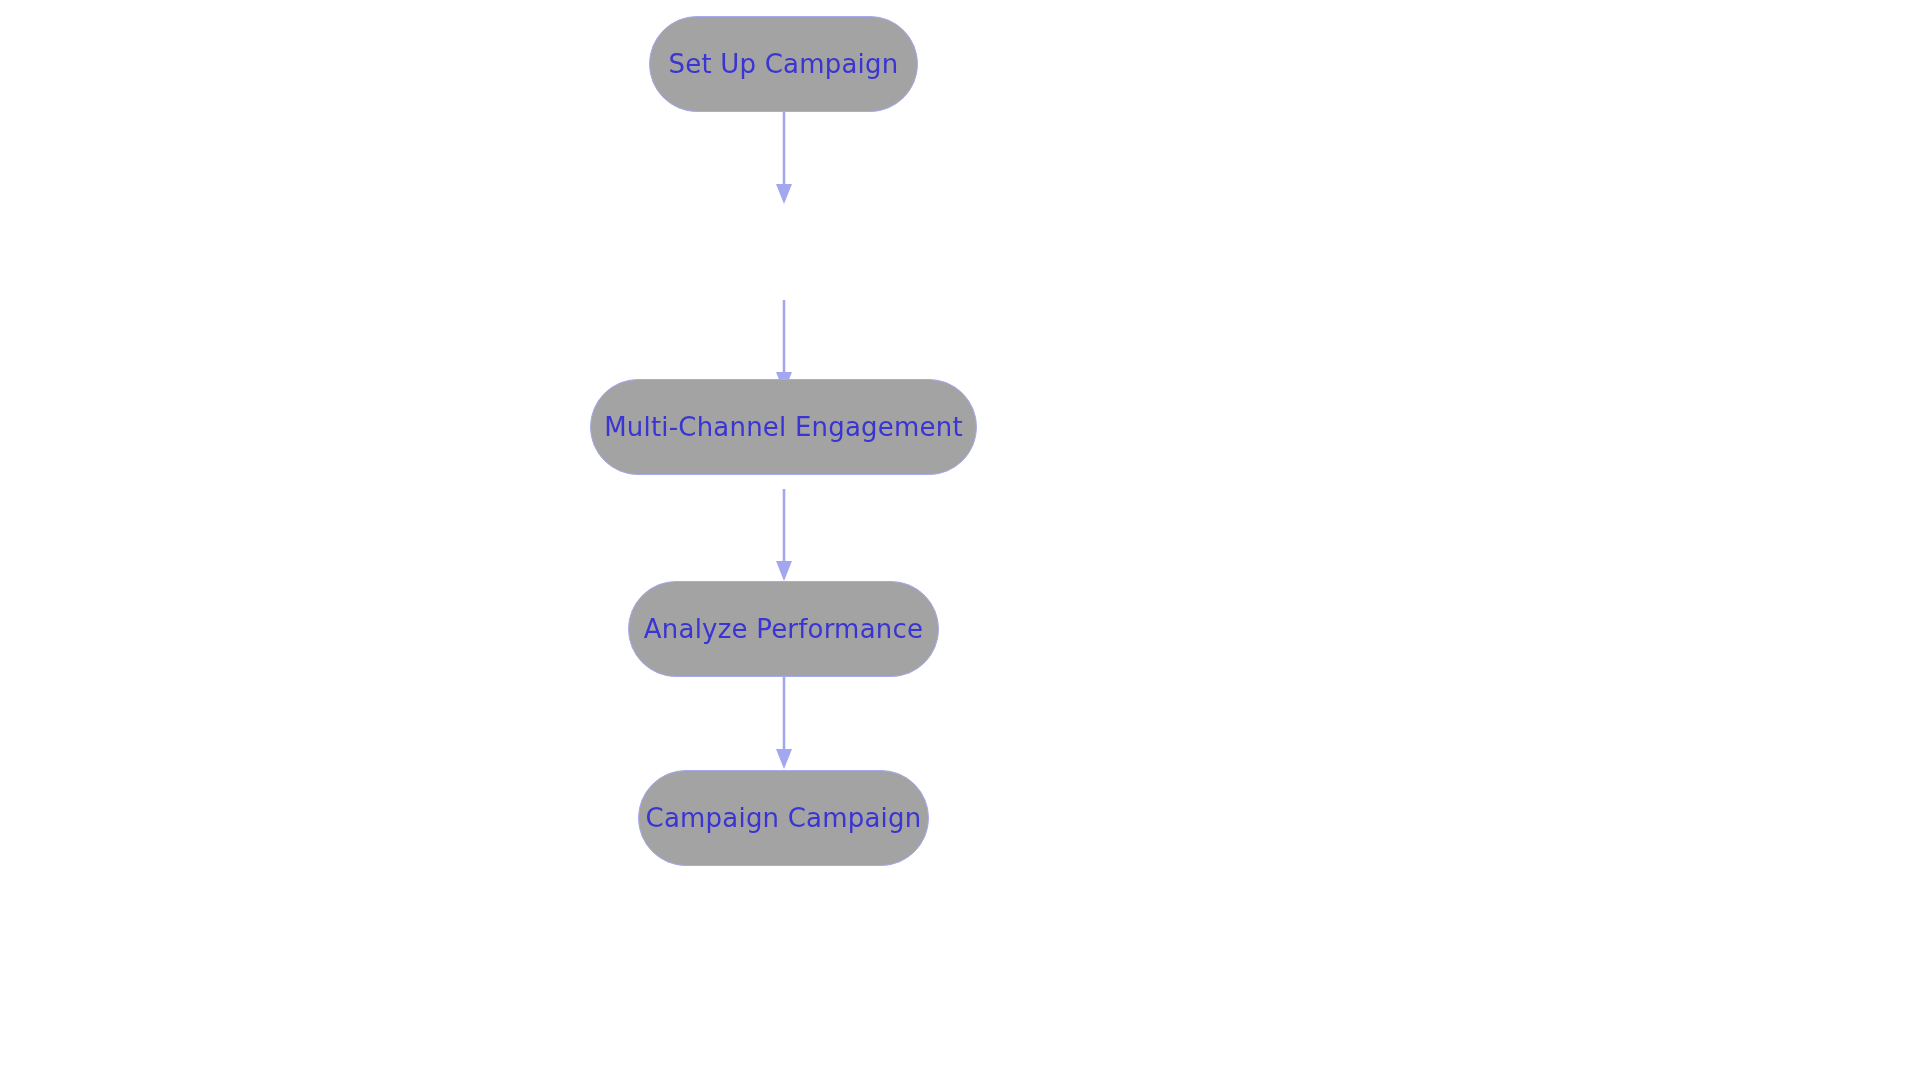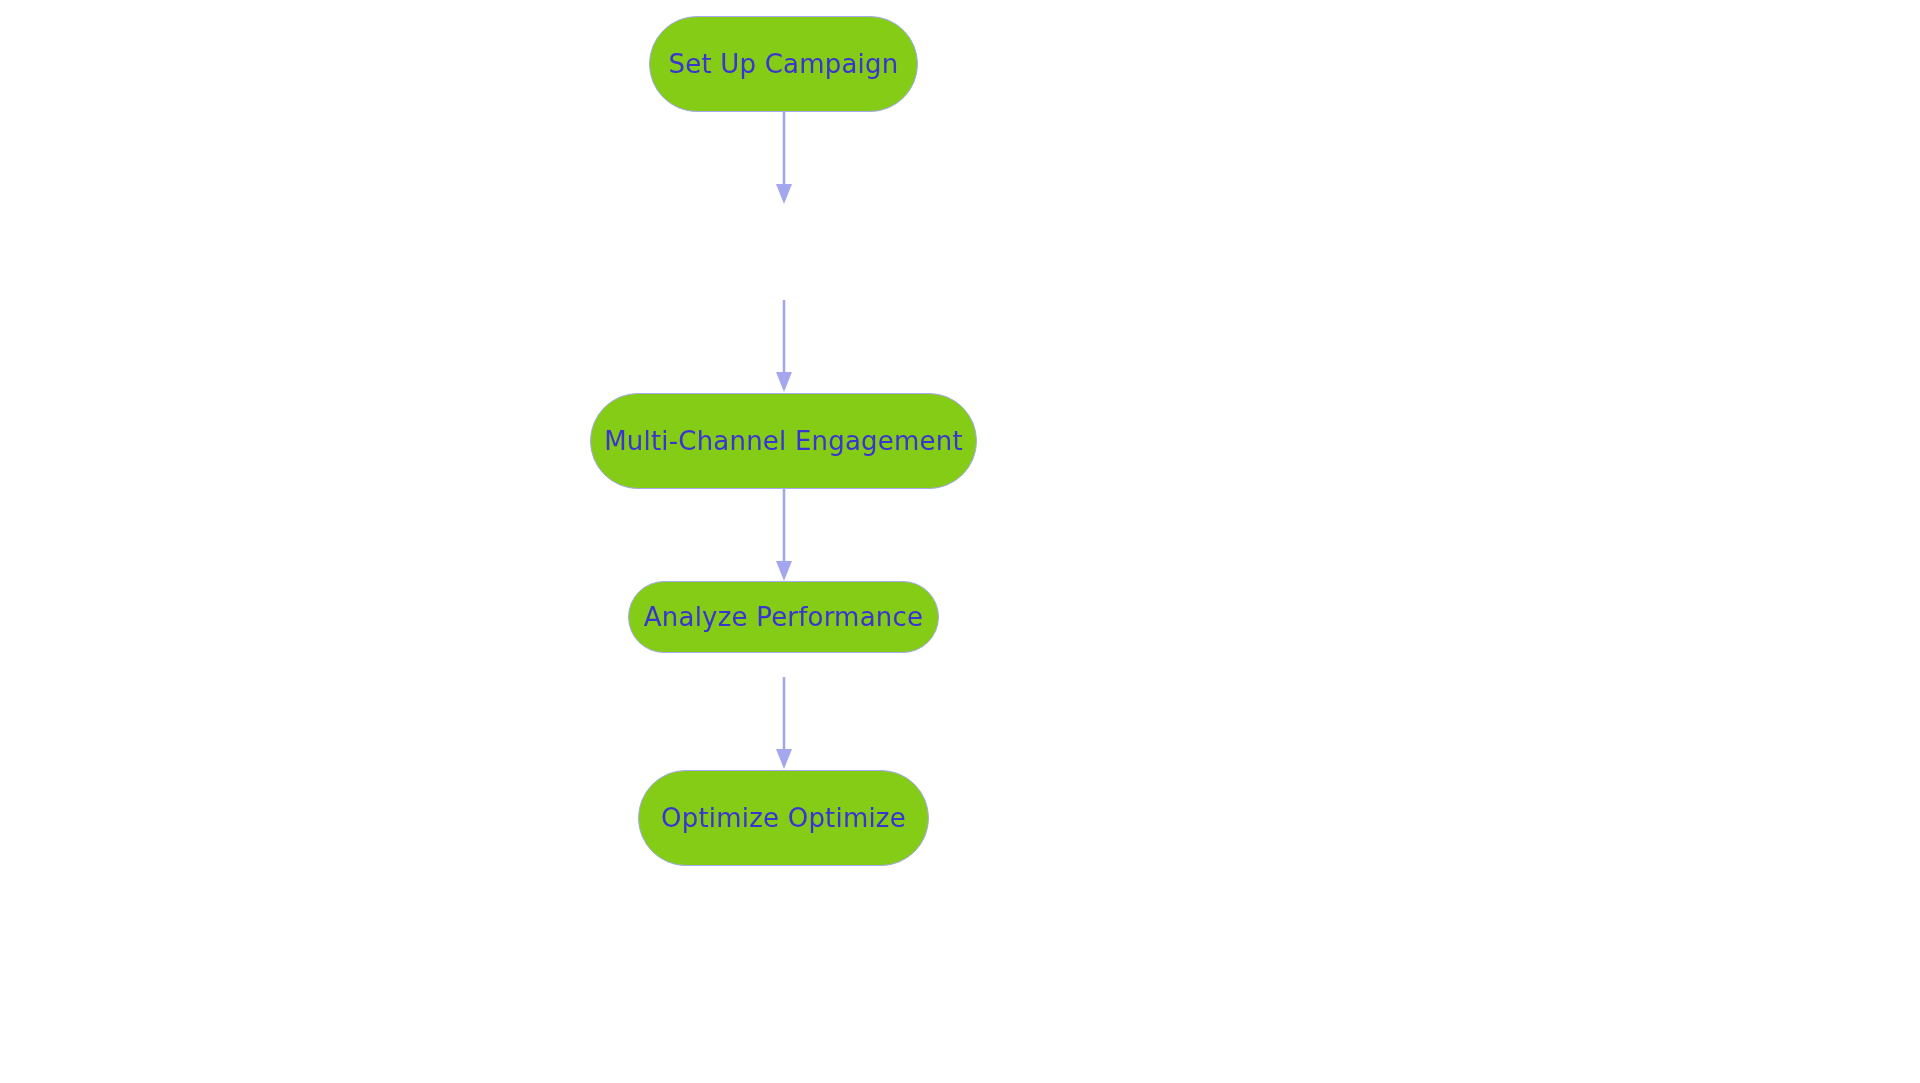--- a/index.html
+++ b/index.html
@@ -18,21 +18,21 @@
     width: 1920px;
     height: 1083px;
     background: #ffffff;
   }
   .node {
     position: absolute;
     box-sizing: border-box;
     display: flex;
     align-items: center;
     justify-content: center;
-    background: #84cc16;
+    background: #a3a3a3;
     border: 1.4px solid #a5a9f0;
     border-radius: 999px;
     color: #3a34d2;
     font-size: 26px;
     font-weight: 400;
     letter-spacing: 0.2px;
     white-space: nowrap;
   }
   .node-label {
     pointer-events: none;
@@ -76,25 +76,25 @@
       <path d="M24 2 L24 76" stroke="#a3a7ef" stroke-width="2.6" fill="none"></path>
       <path d="M24 94 L16 74 L32 74 Z" fill="#a3a7ef"></path>
     </svg>
   </div>
 
   <div class="node" style="left:649px; top:16px; width:269px; height:96px;">
     <span class="node-label">Set Up Campaign</span>
   </div>
 
 
-  <div class="node" style="left:590px; top:393px; width:387px; height:96px;">
+  <div class="node" style="left:590px; top:379px; width:387px; height:96px;">
     <span class="node-label">Multi-Channel Engagement</span>
   </div>
 
-  <div class="node" style="left:628px; top:581px; width:311px; height:72px;">
+  <div class="node" style="left:628px; top:581px; width:311px; height:96px;">
     <span class="node-label">Analyze Performance</span>
   </div>
 
   <div class="node" style="left:638px; top:770px; width:291px; height:96px;">
-    <span class="node-label">Optimize Optimize</span>
+    <span class="node-label">Campaign Campaign</span>
   </div>
 
 </div>
 
 </body></html>

